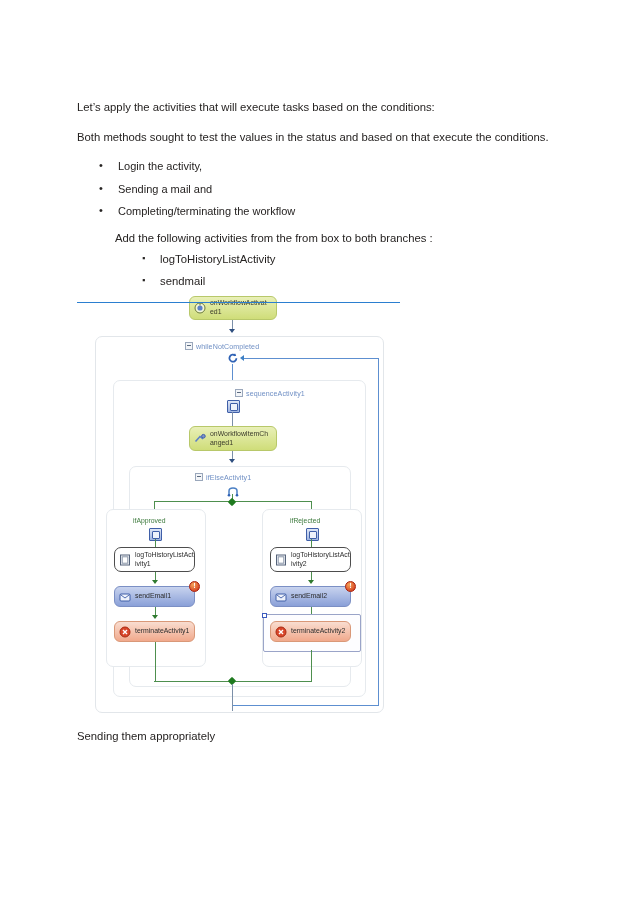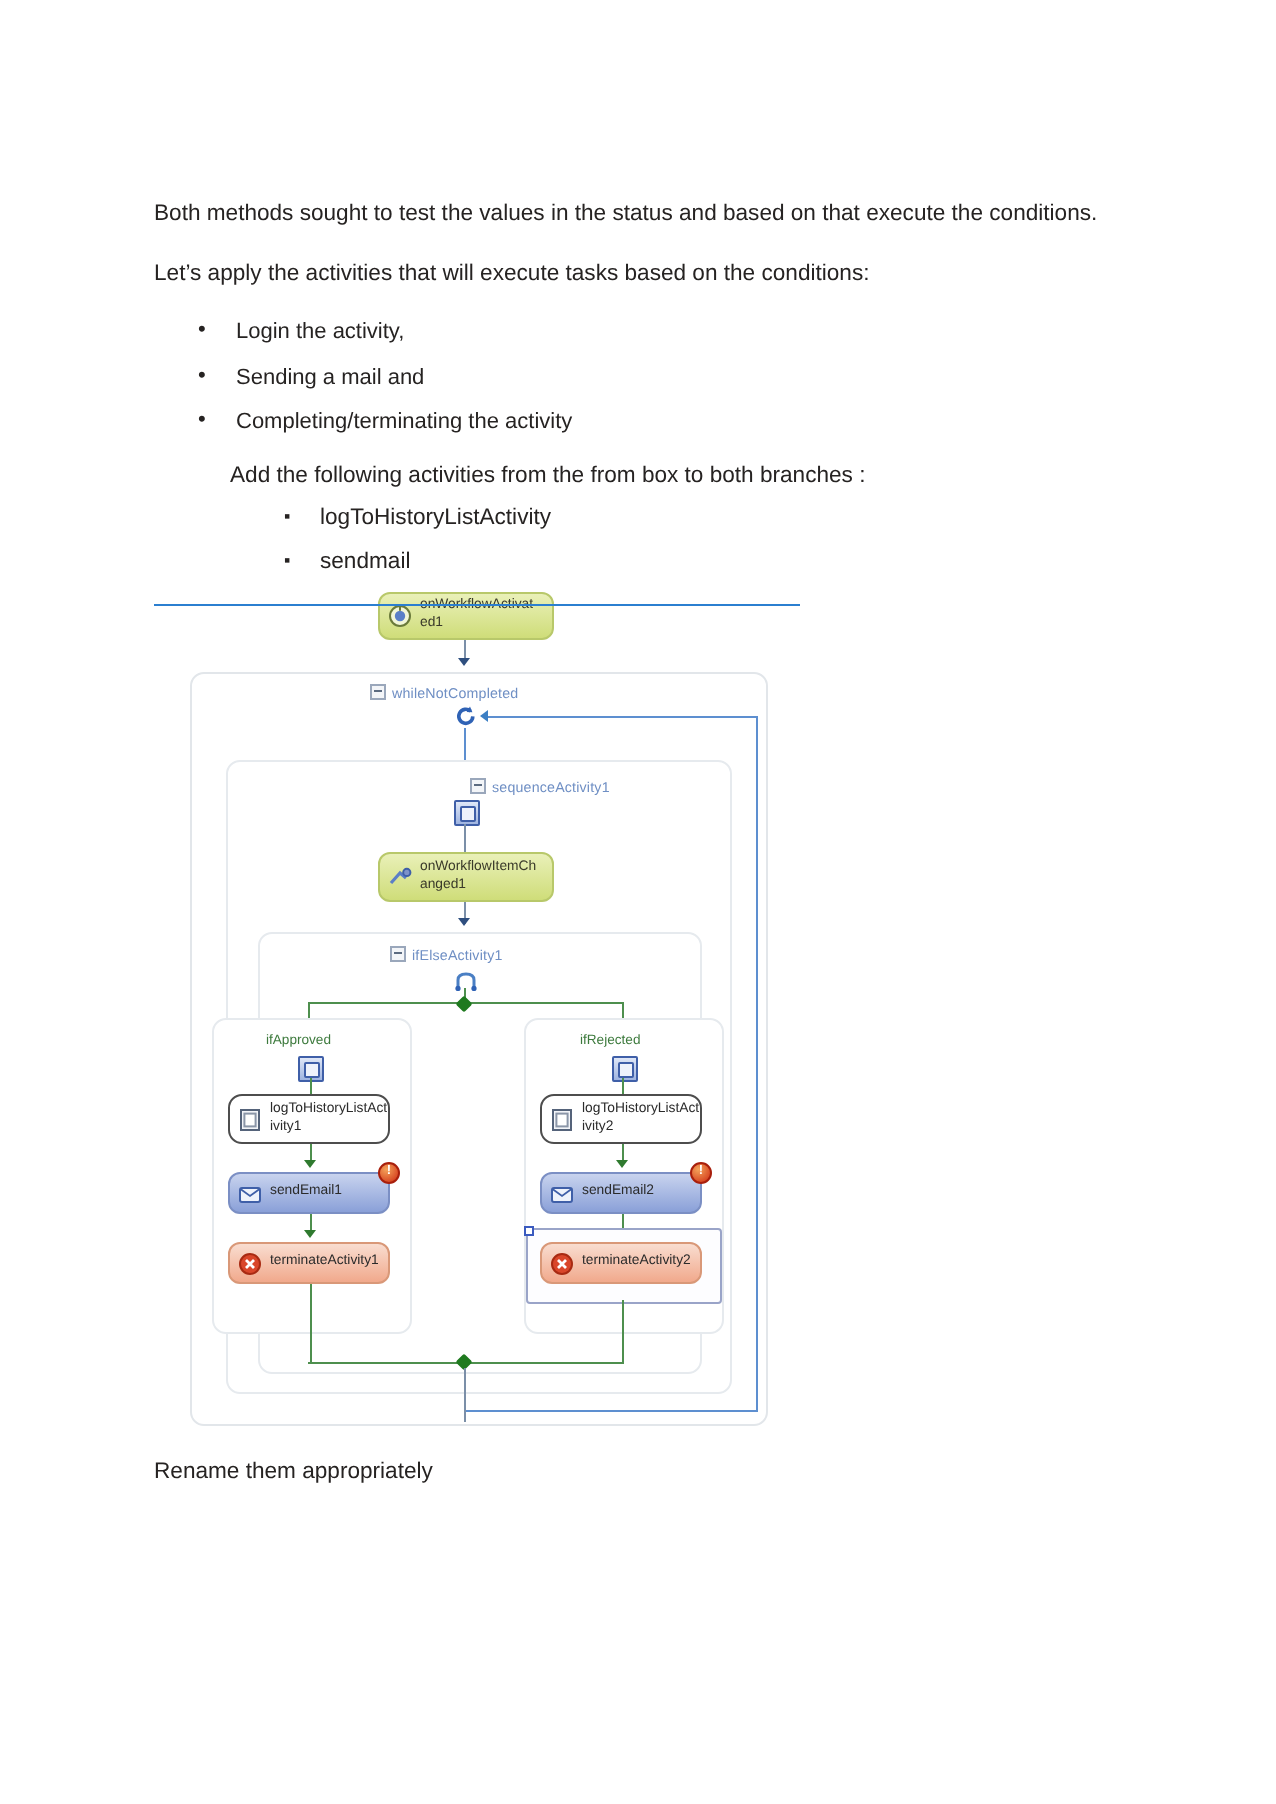--- a/index.html
+++ b/index.html
@@ -109,27 +109,27 @@
   }
   .loopico{position:absolute;width:11px;height:11px;color:#2f62b5;font-size:11px;line-height:11px;font-weight:bold;}
   .ifico{position:absolute;width:13px;height:11px;}
 </style>
 </head>
 <body>
 
 <div class="page">
 
   <div class="doc">
+    <p class="para">Let’s apply the activities that will execute tasks based on the conditions:</p>
     <p class="para">Both methods sought to test the values in the status and based on that execute the conditions.</p>
-    <p class="para">Let’s apply the activities that will execute tasks based on the conditions:</p>
 
     <ul class="bullets">
       <li>Login the activity,</li>
       <li>Sending a mail and</li>
-      <li>Completing/terminating the activity</li>
+      <li>Completing/terminating the workflow</li>
     </ul>
 
     <div class="sub-intro">Add the following activities from the from box to both branches :</div>
 
     <ul class="sublist">
       <li>logToHistoryListActivity</li>
       <li>sendmail</li>
       <li>TerminateActivity</li>
     </ul>
   </div>
@@ -295,14 +295,14 @@
 
       <div class="hline" style="left:77px;top:385px;width:157px;"></div>
       <div class="diamond" style="left:152px;top:382px;"></div>
       <div class="vline" style="left:155px;top:388px;height:27px;"></div>
 
     </div>
   </div>
 
   <div class="hrule"></div>
 
-  <div class="closing">Rename them appropriately</div>
+  <div class="closing">Sending them appropriately</div>
 </div>
 
 </body></html>

